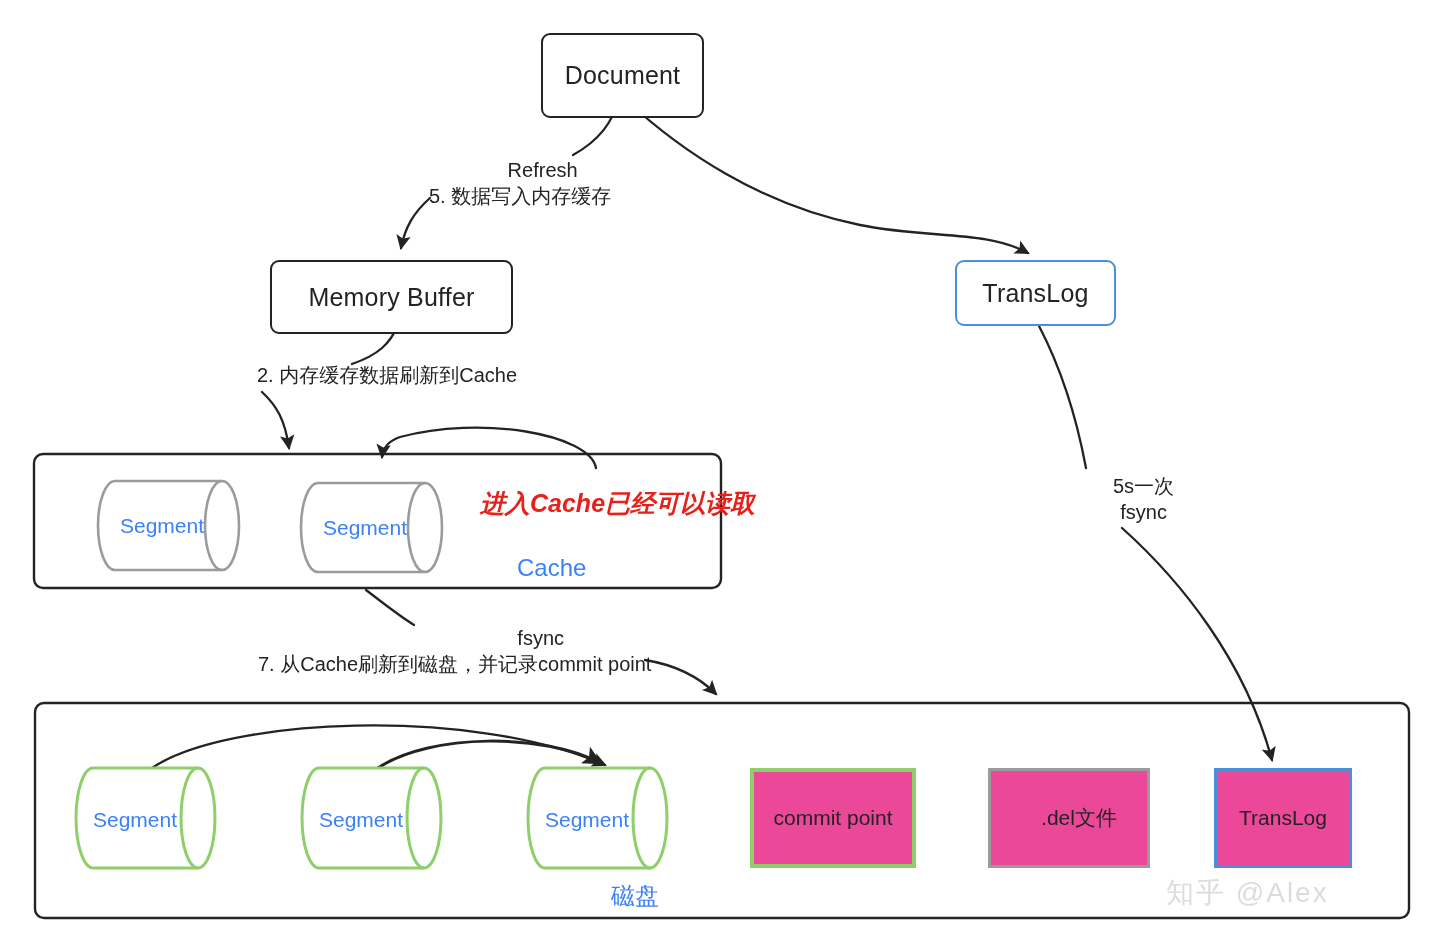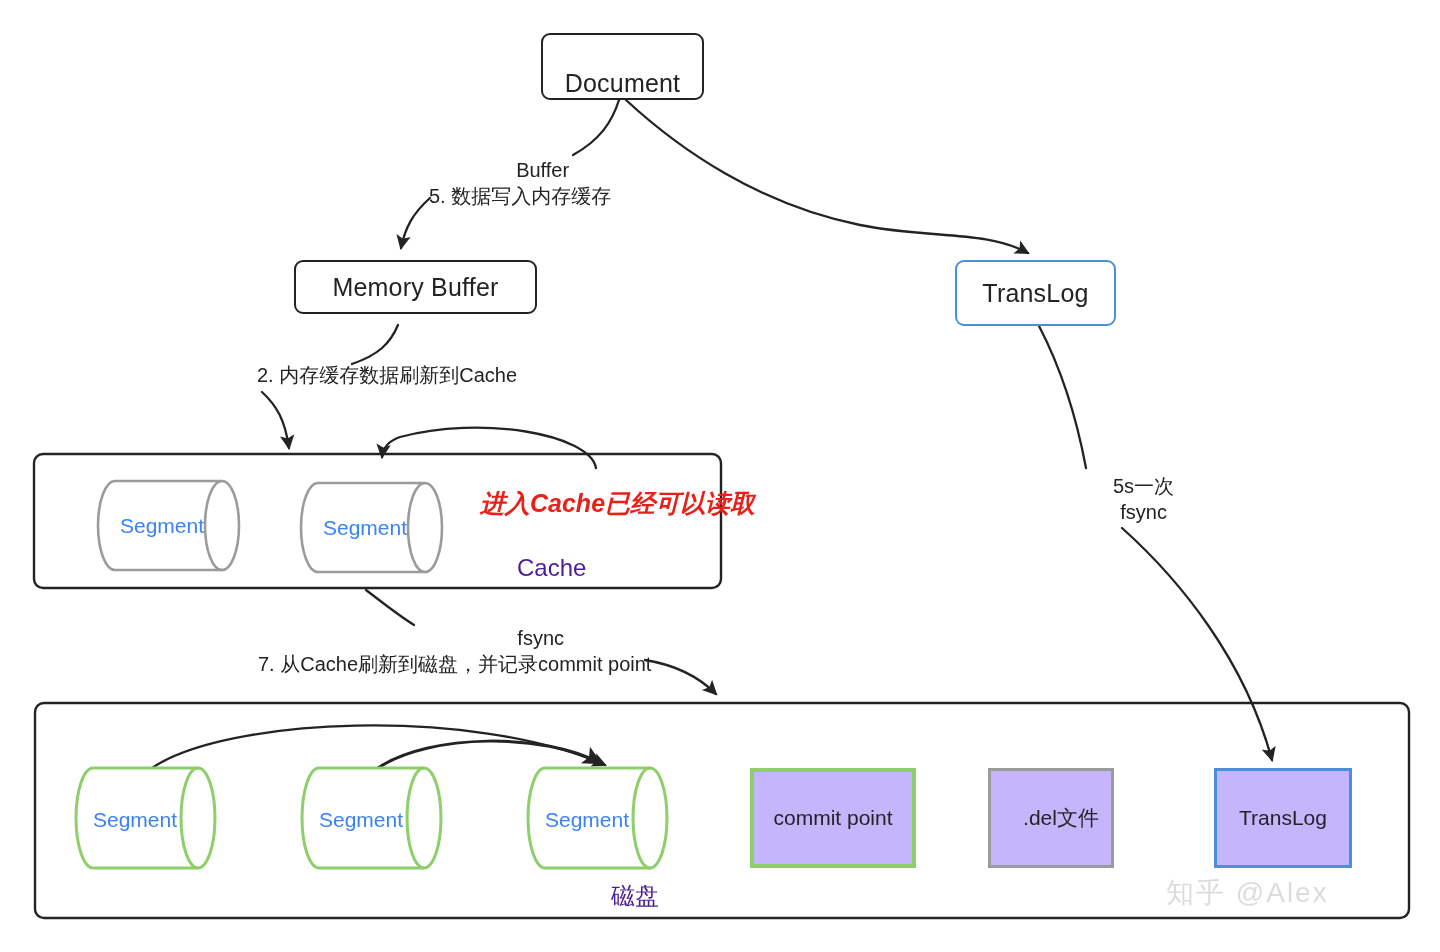--- a/index.html
+++ b/index.html
@@ -43,30 +43,30 @@
     background: #ffffff;
     font-size: 25px;
     letter-spacing: .2px;
   }
   .box-round.blue {
     border-color: #4a90d9;
   }
   
   .box-square {
     border: 3px solid #232323;
-    background: #c4b5fd;
+    background: #ec4899;
     font-size: 21px;
   }
   .box-square.green { border-color: #8ece6b; border-width: 4px; }
   .box-square.gray  { border-color: #9b9b9b; border-width: 3px; }
   .box-square.blue  { border-color: #4a90d9; border-width: 3px; }
   .container-caption {
     position: absolute;
     font-size: 24px;
-    color: #4c1d95;
+    color: #3b82f6;
     white-space: nowrap;
   }
   .cyl-text {
     position: absolute;
     font-size: 21px;
     color: #3b82f6;
     white-space: nowrap;
     text-align: left;
   }
   .edge-label {
@@ -151,34 +151,34 @@
       <path d="M 198,768 A 17,50 0 0 0 198,868" fill="none"></path>
 
       <path d="M 319,768 L 424,768 A 17,50 0 0 1 424,868 L 319,868 A 17,50 0 0 1 319,768 Z"></path>
       <path d="M 424,768 A 17,50 0 0 0 424,868" fill="none"></path>
 
       <path d="M 545,768 L 650,768 A 17,50 0 0 1 650,868 L 545,868 A 17,50 0 0 1 545,768 Z"></path>
       <path d="M 650,768 A 17,50 0 0 0 650,868" fill="none"></path>
     </g>
   </svg>
 
-  <div class="node-label box-round" style="left:541px; top:33px; width:163px; height:67px;align-items:flex-end;">
+  <div class="node-label box-round" style="left:541px; top:33px; width:163px; height:85px;">
     <span>Document</span>
   </div>
 
-  <div class="node-label box-round" style="left:294px; top:260px; width:243px; height:54px;">
+  <div class="node-label box-round" style="left:270px; top:260px; width:243px; height:74px;">
     <span>Memory Buffer</span>
   </div>
 
   <div class="node-label box-round blue" style="left:955px; top:260px; width:161px; height:66px;">
     <span>TransLog</span>
   </div>
 
   <div class="edge-label center" style="left:474px; top:158px;">
-    <div>Buffer</div>
+    <div>Refresh</div>
     <div style="margin-left:-45px;">5. 数据写入内存缓存</div>
   </div>
 
   <div class="edge-label" style="left:257px; top:363px;">
     <div>2. 内存缓存数据刷新到Cache</div>
   </div>
 
   <div class="edge-label center" style="left:258px; top:626px;">
     <div style="margin-left:172px;">fsync</div>
     <div>7. 从Cache刷新到磁盘，并记录commit point</div>
@@ -197,21 +197,21 @@
   <div class="container-caption" style="left:517px; top:554px;">Cache</div>
 
   <div class="cyl-text" style="left:93px; top:808px;">Segment</div>
   <div class="cyl-text" style="left:319px; top:808px;">Segment</div>
   <div class="cyl-text" style="left:545px; top:808px;">Segment</div>
 
   <div class="node-label box-square green" style="left:750px; top:768px; width:166px; height:100px;">
     <span>commit point</span>
   </div>
 
-  <div class="node-label box-square gray" style="left:988px; top:768px; width:126px; height:100px;padding-left:20px;">
+  <div class="node-label box-square gray" style="left:988px; top:768px; width:162px; height:100px;padding-left:20px;">
     <span>.del文件</span>
   </div>
 
   <div class="node-label box-square blue" style="left:1214px; top:768px; width:138px; height:100px;">
     <span>TransLog</span>
   </div>
 
   <div class="container-caption" style="left:611px; top:880px;">磁盘</div>
 
   <div class="watermark" style="left:1166px; top:874px;">知乎 @Alex</div>

